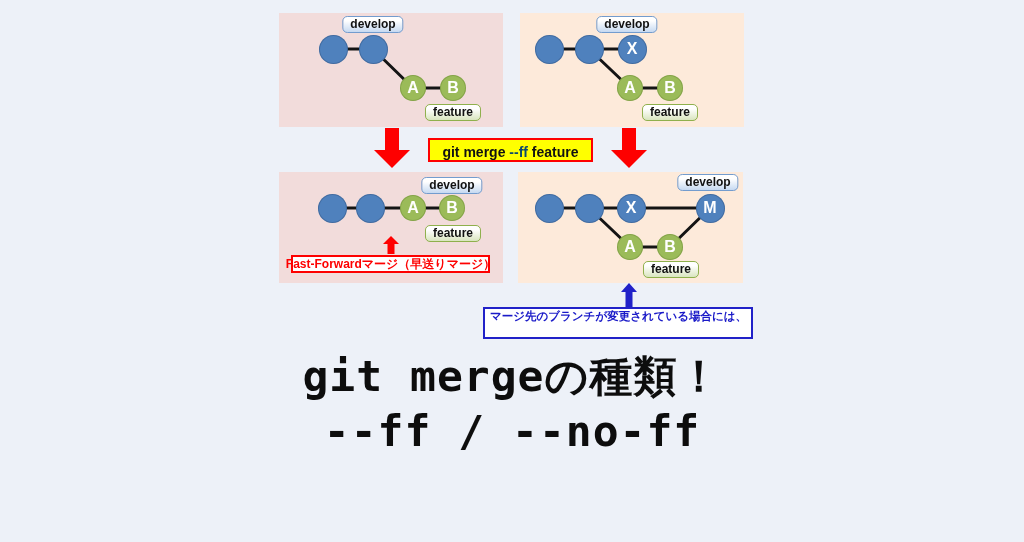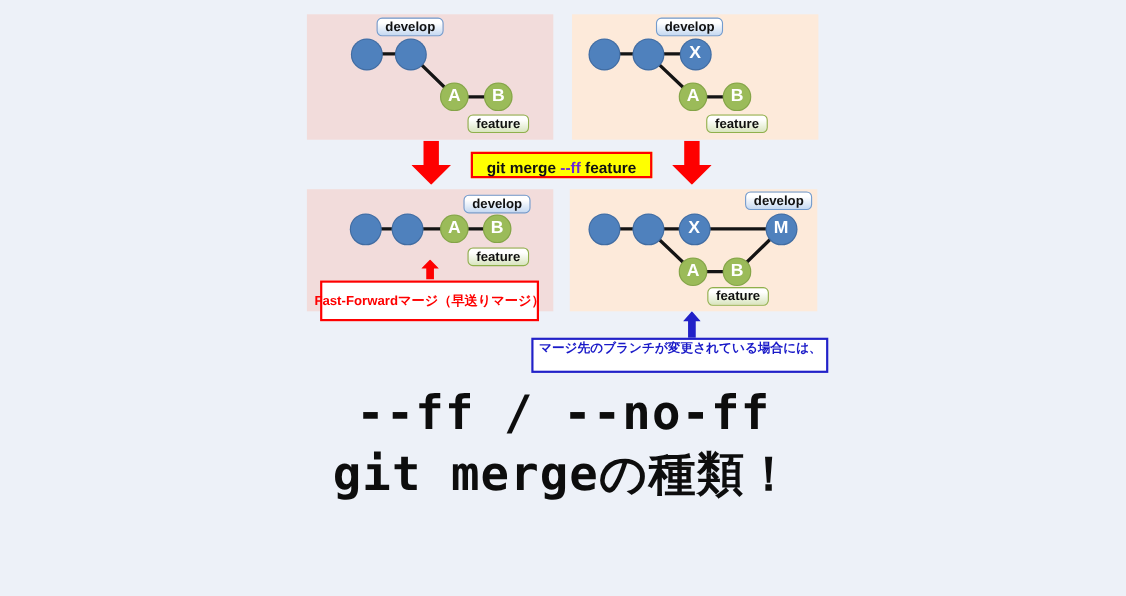--- a/index.html
+++ b/index.html
@@ -43,34 +43,34 @@
 
   
   .arrow { position:absolute; }
   #cmd {
     position:absolute; left:428px; top:138px; width:165px; height:24px;
     background:#ffff00; border:2px solid #fe0000;
     display:flex; align-items:flex-end; justify-content:center;
     font-weight:bold; font-size:14px; color:#111;
   }
   #cmd span { white-space:pre; }
-  #cmd .flag { color:#6d28d9; }
+  #cmd .flag { color:#0c4a6e; }
 
   
   #ff-note {
-    position:absolute; left:12px; top:83px; width:199px; height:37px;
+    position:absolute; left:12px; top:83px; width:199px; height:18px;
     background:#ffffff; border:2px solid #fe0000;
     display:flex; align-items:center; justify-content:center;
     color:#fe0000; font-weight:bold; font-size:12px; white-space:nowrap;
   }
   #threeway-note {
     position:absolute; left:483px; top:307px; width:270px; height:32px;
     background:#ffffff; border:2px solid #2121c8;
     color:#1a1ac8; font-weight:bold; font-size:11.5px; line-height:14px;
-    padding:1px 0 0 5px; white-space:nowrap;
+    padding:1px 0 0 5px; white-space:nowrap;font-family:Liberation Mono, monospace;
   }
 
   
   #title {
     position:absolute; top:349px; left:0; width:1024px;
     text-align:center; color:#0d0d0d;
     font-family:"DejaVu Sans Mono", monospace;
     font-weight:800; font-size:43px; line-height:55px; letter-spacing:1px;
   }
 </style>
@@ -155,17 +155,17 @@
   </div>
 
   <svg class="arrow" style="left:621px; top:283px;" width="16" height="26" viewBox="0 0 16 26">
     <path d="M8 0 L16 9 h-4.5 v17 h-7 V9 H0 Z" fill="#2121c8"></path>
   </svg>
   <div id="threeway-note">
     <div>マージ先のブランチが変更されている場合には、</div>
   </div>
 
   <div id="title">
+    <div>git mergeの種類！</div>
     <div>--ff / --no-ff</div>
-    <div>git mergeの種類！</div>
   </div>
 
 </div>
 
 </body></html>

